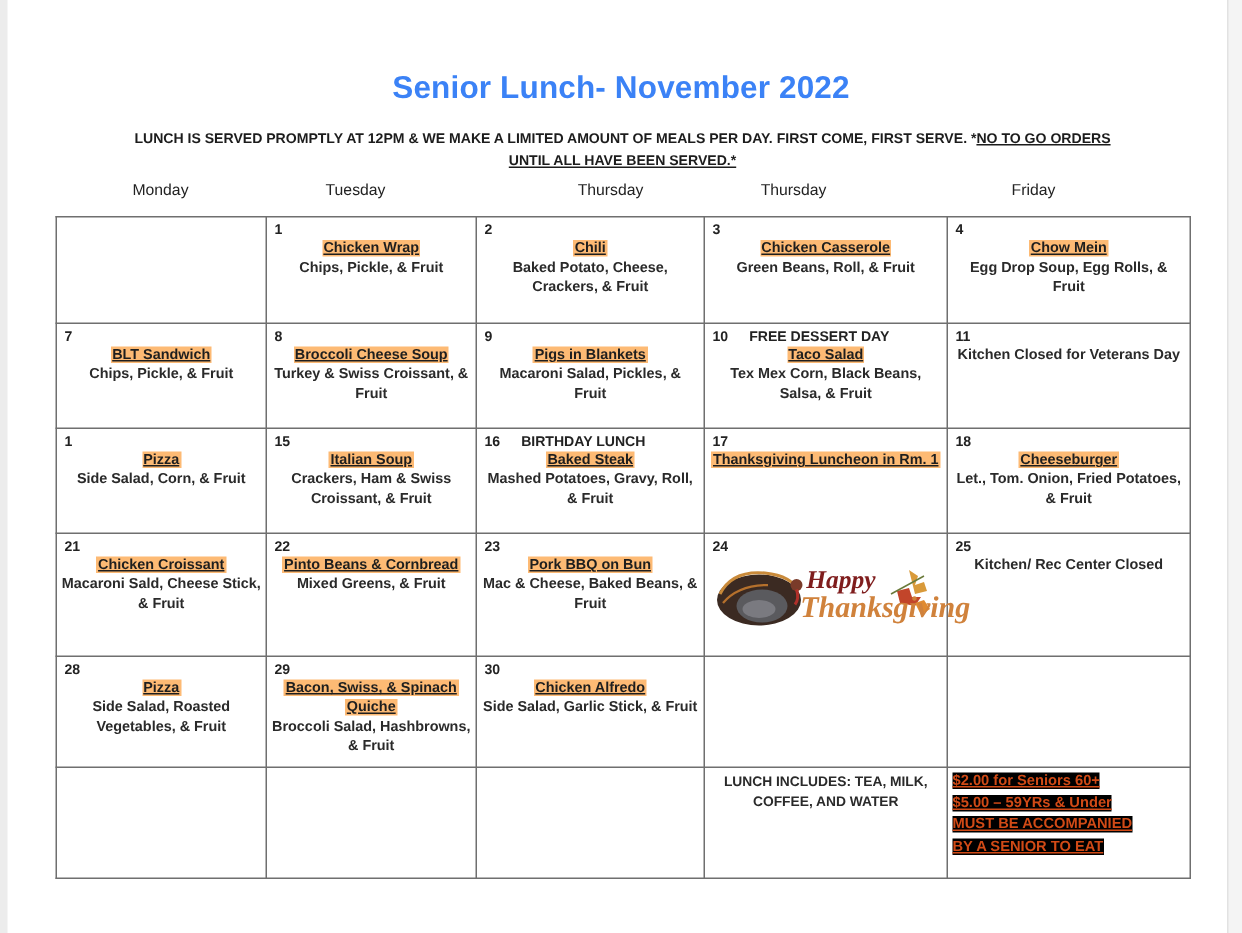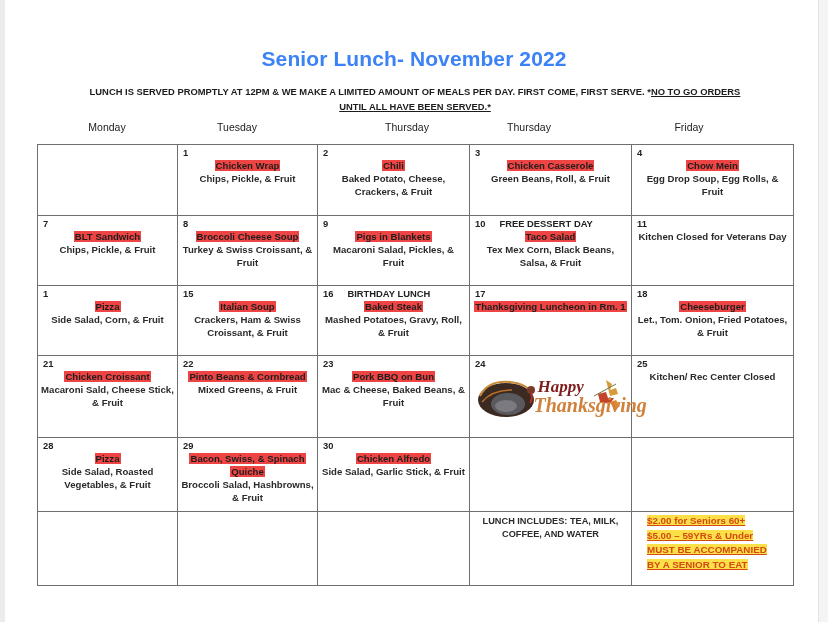--- a/index.html
+++ b/index.html
@@ -23,24 +23,24 @@
   table.cal {
     position: absolute; left: 37px; top: 144px; border-collapse: collapse; table-layout: fixed;
   }
   table.cal td {
     border: 1.3px solid #6f6f6f; vertical-align: top; padding: 0; position: relative;
     font-size: 9.6px; font-weight: bold; color: #2a2a2a; text-align: center; line-height: 13px;
   }
   .cell-inner { padding: 2px 3px 0 3px; }
   .dnum { text-align: left; font-size: 9.4px; height: 12px; line-height: 12px; color: #222; padding-left: 2px; }
   .dnum .tag { margin-left: 14px; }
-  .dish { display: inline; background: #ef4444; color: #1e1e1e; padding: 0 1px; box-decoration-break: clone; -webkit-box-decoration-break: clone; }
+  .dish { display: inline; background: #fdba74; color: #1e1e1e; padding: 0 1px; box-decoration-break: clone; text-decoration: underline; -webkit-box-decoration-break: clone; }
   .sides { display: block; }
   .price-box { text-align: left; padding: 2px 2px 0 3px; font-size: 9.8px; line-height: 14.5px; }
-  .price-line { display: inline; background: #fde047; color: #d14a16; text-decoration: underline; margin-left: 12px; }
+  .price-line { display: inline; background: #000000; color: #d14a16; text-decoration: underline; }
   .includes { font-size: 9.2px; line-height: 13px; padding-top: 3px; }
   .turkey-art { position: relative; width: 150px; height: 50px; margin: 4px auto 0 auto; }
 </style>
 </head>
 <body>
 
 <div class="page-edge-left"></div>
 <div class="page-edge-right"></div>
 
 <div class="title">Senior Lunch- November 2022</div>

